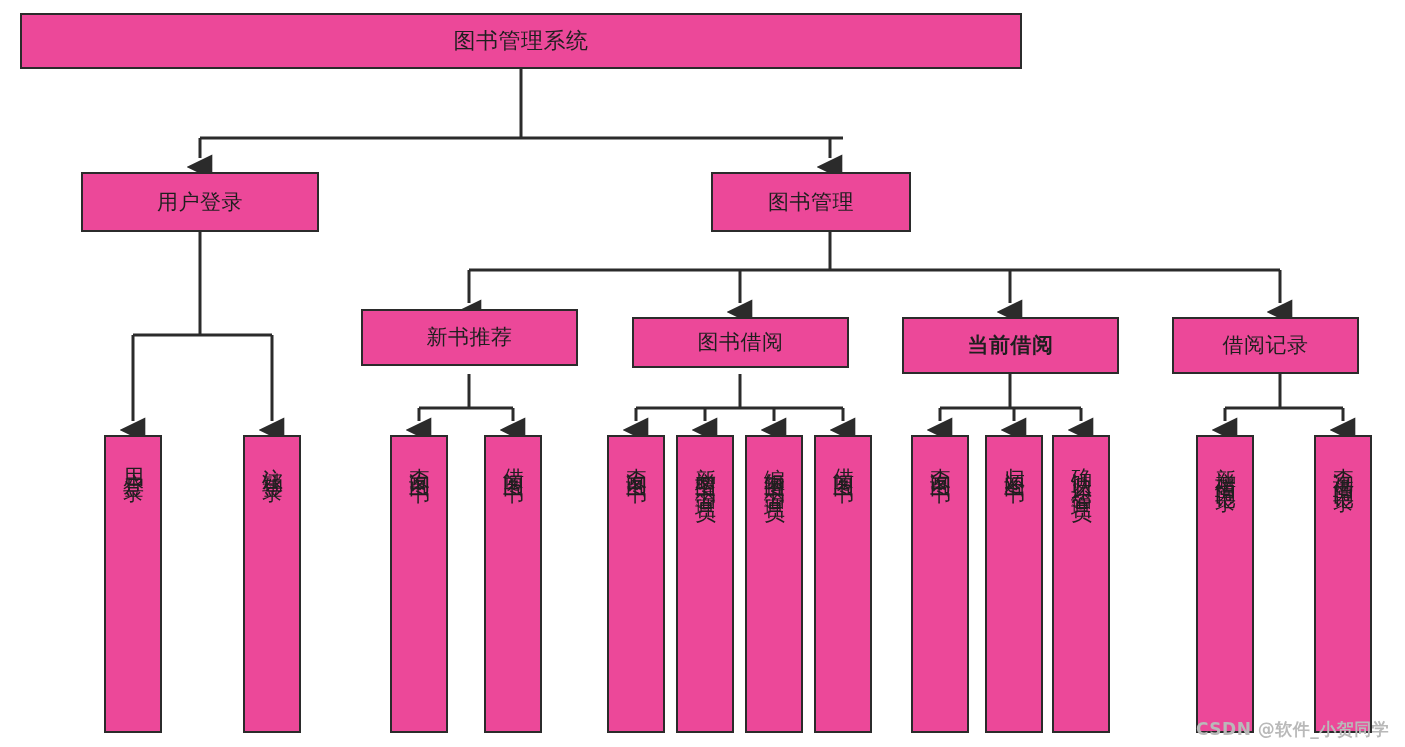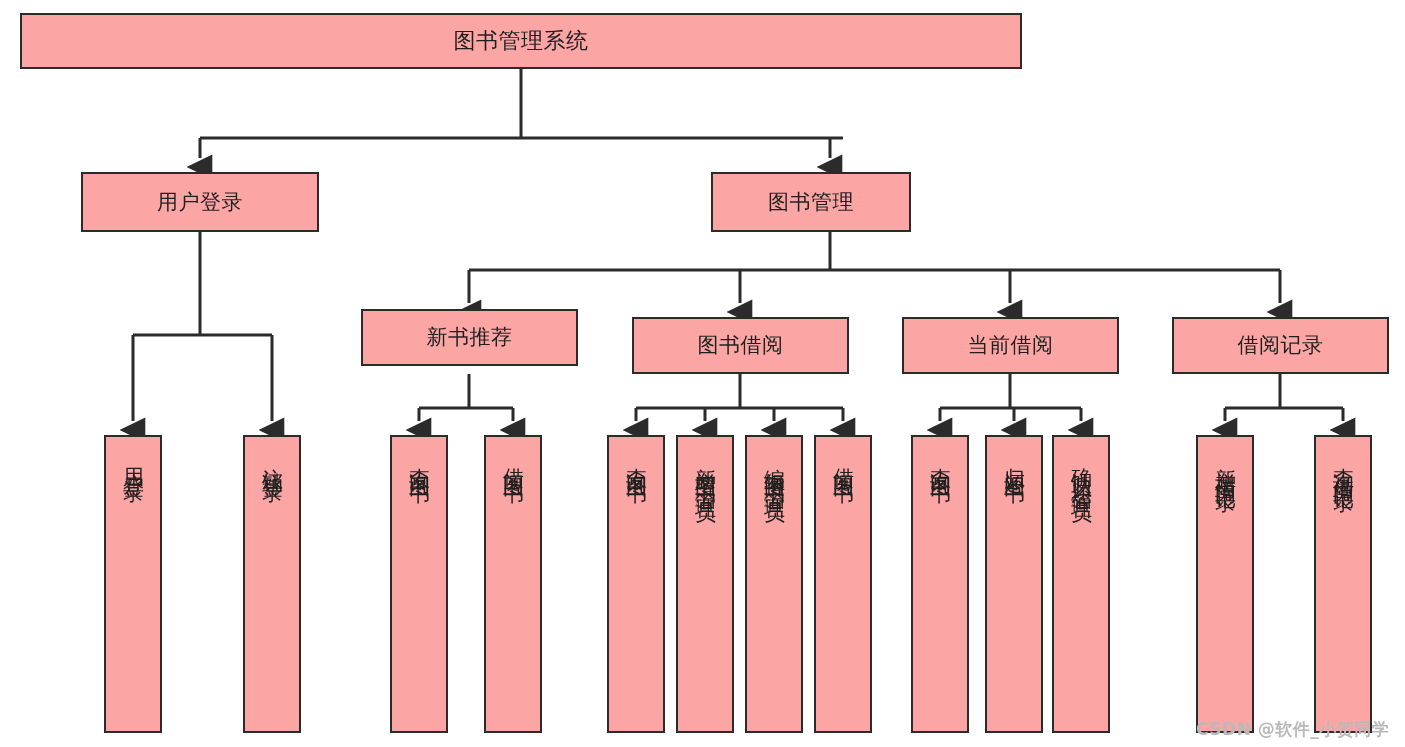--- a/index.html
+++ b/index.html
@@ -21,21 +21,21 @@
     position: absolute;
     left: 0;
     top: 0;
     width: 1405px;
     height: 747px;
     pointer-events: none;
   }
   .node {
     position: absolute;
     box-sizing: border-box;
-    background: #fca5a5;
+    background: #ec4899;
     border: 2.5px solid #2b2b2b;
     display: flex;
     align-items: center;
     justify-content: center;
     text-align: center;
     color: #1a1a1a;
   }
   .node-label {
     font-size: 21px;
     line-height: 1.15;
@@ -129,27 +129,27 @@
   <div class="node level2" style="left:81px; top:172px; width:238px; height:60px;">
     <span class="node-label">用户登录</span>
   </div>
   <div class="node level2" style="left:711px; top:172px; width:200px; height:60px;text-align:right;">
     <span class="node-label">图书管理</span>
   </div>
 
   <div class="node level3" style="left:361px; top:309px; width:217px; height:57px;">
     <span class="node-label">新书推荐</span>
   </div>
-  <div class="node level3" style="left:632px; top:317px; width:217px; height:57px;">
+  <div class="node level3" style="left:632px; top:317px; width:217px; height:51px;">
     <span class="node-label">图书借阅</span>
   </div>
-  <div class="node level3" style="left:902px; top:317px; width:217px; height:57px;">
+  <div class="node level3" style="left:902px; top:317px; width:217px; height:57px;font-weight:bold;">
     <span class="node-label">当前借阅</span>
   </div>
-  <div class="node level3" style="left:1172px; top:317px; width:217px; height:57px;">
+  <div class="node level3" style="left:1172px; top:317px; width:187px; height:57px;">
     <span class="node-label">借阅记录</span>
   </div>
 
   <div class="node leaf" style="left:104px; top:435px; width:58px; height:298px;">
     <span class="node-label">用户登录</span>
   </div>
   <div class="node leaf" style="left:243px; top:435px; width:58px; height:298px;">
     <span class="node-label">注销登录</span>
   </div>
   <div class="node leaf" style="left:390px; top:435px; width:58px; height:298px;">

